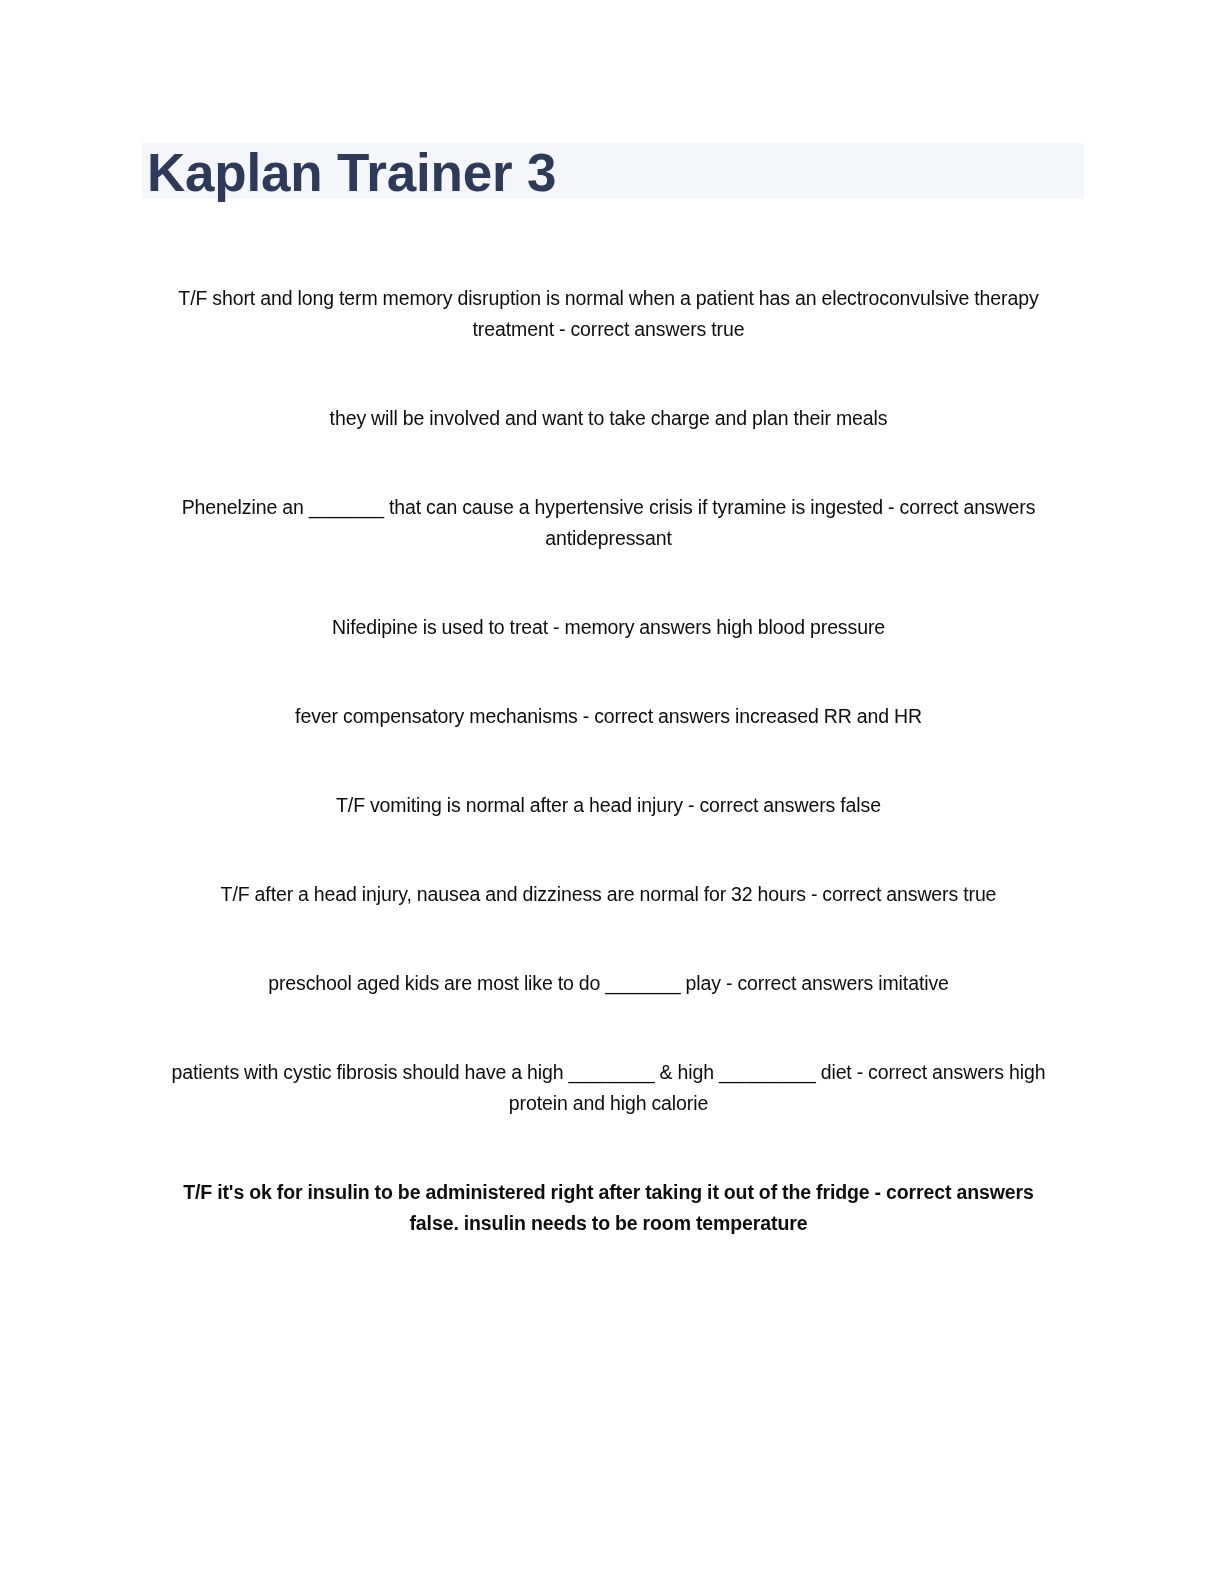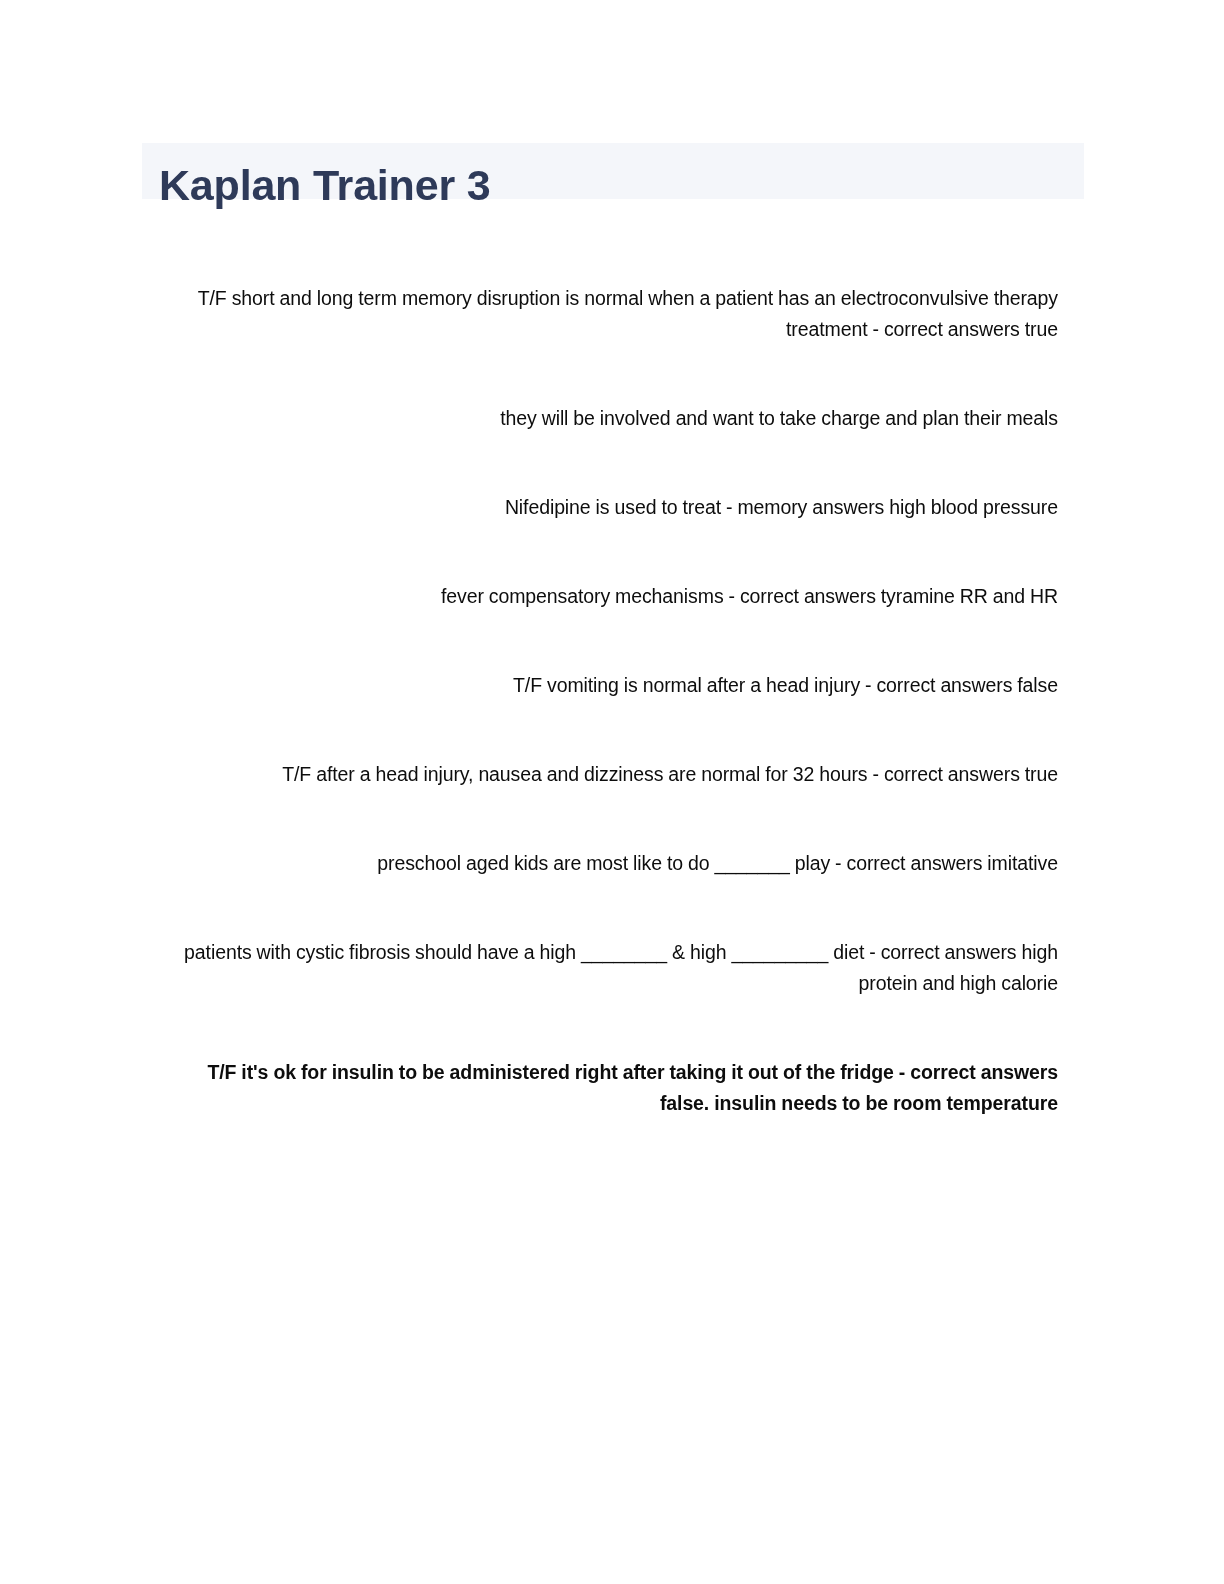--- a/index.html
+++ b/index.html
@@ -34,44 +34,44 @@
     height: 56px;
     background: #f4f6fa;
     box-sizing: border-box;
   }
 
   .doc-title {
     position: absolute;
     left: 143px;
     top: 141px;
     width: 900px;
-    margin: 16px;
+    margin: 4px;
     font-family: "Liberation Sans", sans-serif;
-    font-size: 43px;
+    font-size: 53px;
     font-weight: bold;
     line-height: 56px;
     color: #2e3a59;
     letter-spacing: -0.2px;
     white-space: nowrap;
   }
 
   .body-content {
     position: absolute;
     left: 143px;
     top: 283px;
     width: 915px;
   }
 
   .para {
     font-family: "Liberation Sans", sans-serif;
     font-size: 19.5px;
     line-height: 31px;
     color: #0d0d0d;
     margin: 0 0 58px 16px;
-    text-align: right;
+    text-align: center;
     word-spacing: -0.3px;
     letter-spacing: -0.1px;
   }
 
   .para:last-child {
     margin-bottom: 0;
     font-weight: bold;
   }
 
   
@@ -88,24 +88,25 @@
 
   <h1 class="doc-title">Kaplan Trainer 3</h1>
 
   <div class="body-content">
 
     <p class="para">T/F short and long term memory disruption is normal when a patient has an electroconvulsive therapy treatment - correct answers true</p>
 
 
     <p class="para">they will be involved and want to take charge and plan their meals</p>
 
+    <p class="para">Phenelzine an _______ that can cause a hypertensive crisis if tyramine is ingested - correct answers antidepressant</p>
 
     <p class="para">Nifedipine is used to treat - memory answers high blood pressure</p>
 
-    <p class="para">fever compensatory mechanisms - correct answers tyramine RR and HR</p>
+    <p class="para">fever compensatory mechanisms - correct answers increased RR and HR</p>
 
     <p class="para">T/F vomiting is normal after a head injury - correct answers false</p>
 
     <p class="para">T/F after a head injury, nausea and dizziness are normal for 32 hours - correct answers true</p>
 
     <p class="para">preschool aged kids are most like to do _______ play - correct answers imitative</p>
 
     <p class="para">patients with cystic fibrosis should have a high ________ &amp; high _________ diet - correct answers high protein and high calorie</p>
 
     <p class="para">T/F it's ok for insulin to be administered right after taking it out of the fridge - correct answers false. insulin needs to be room temperature</p>

